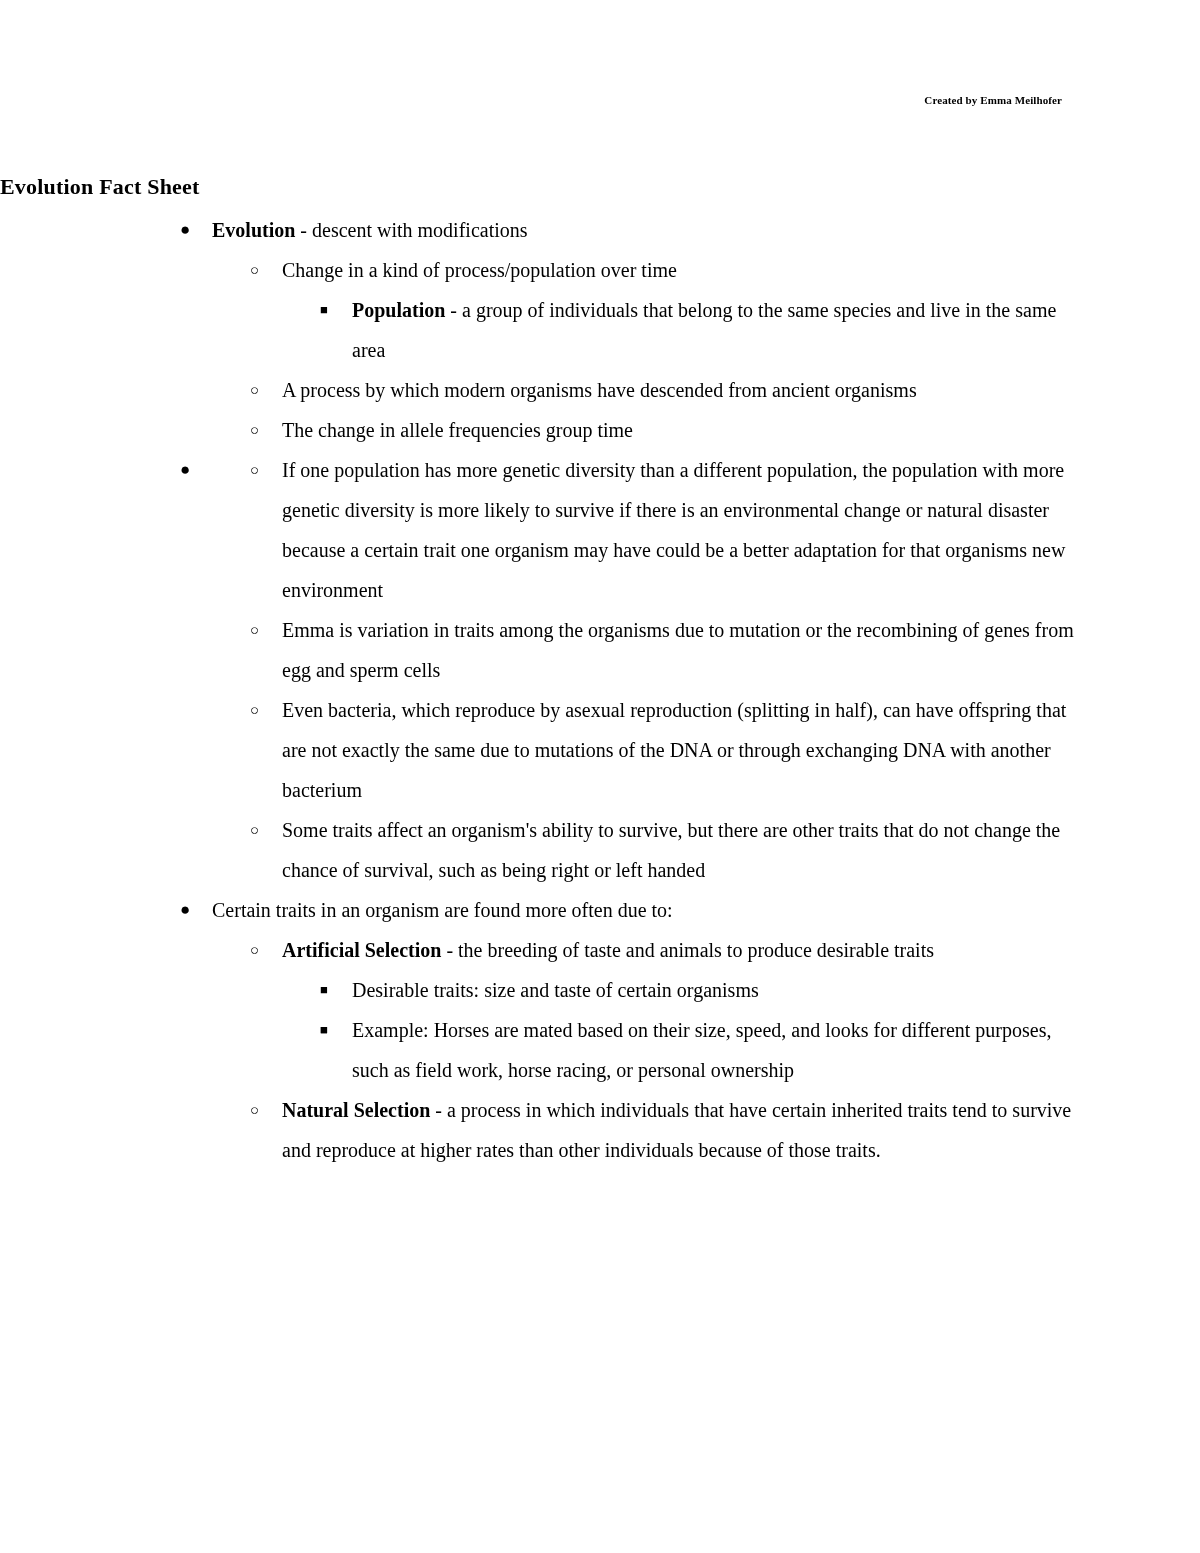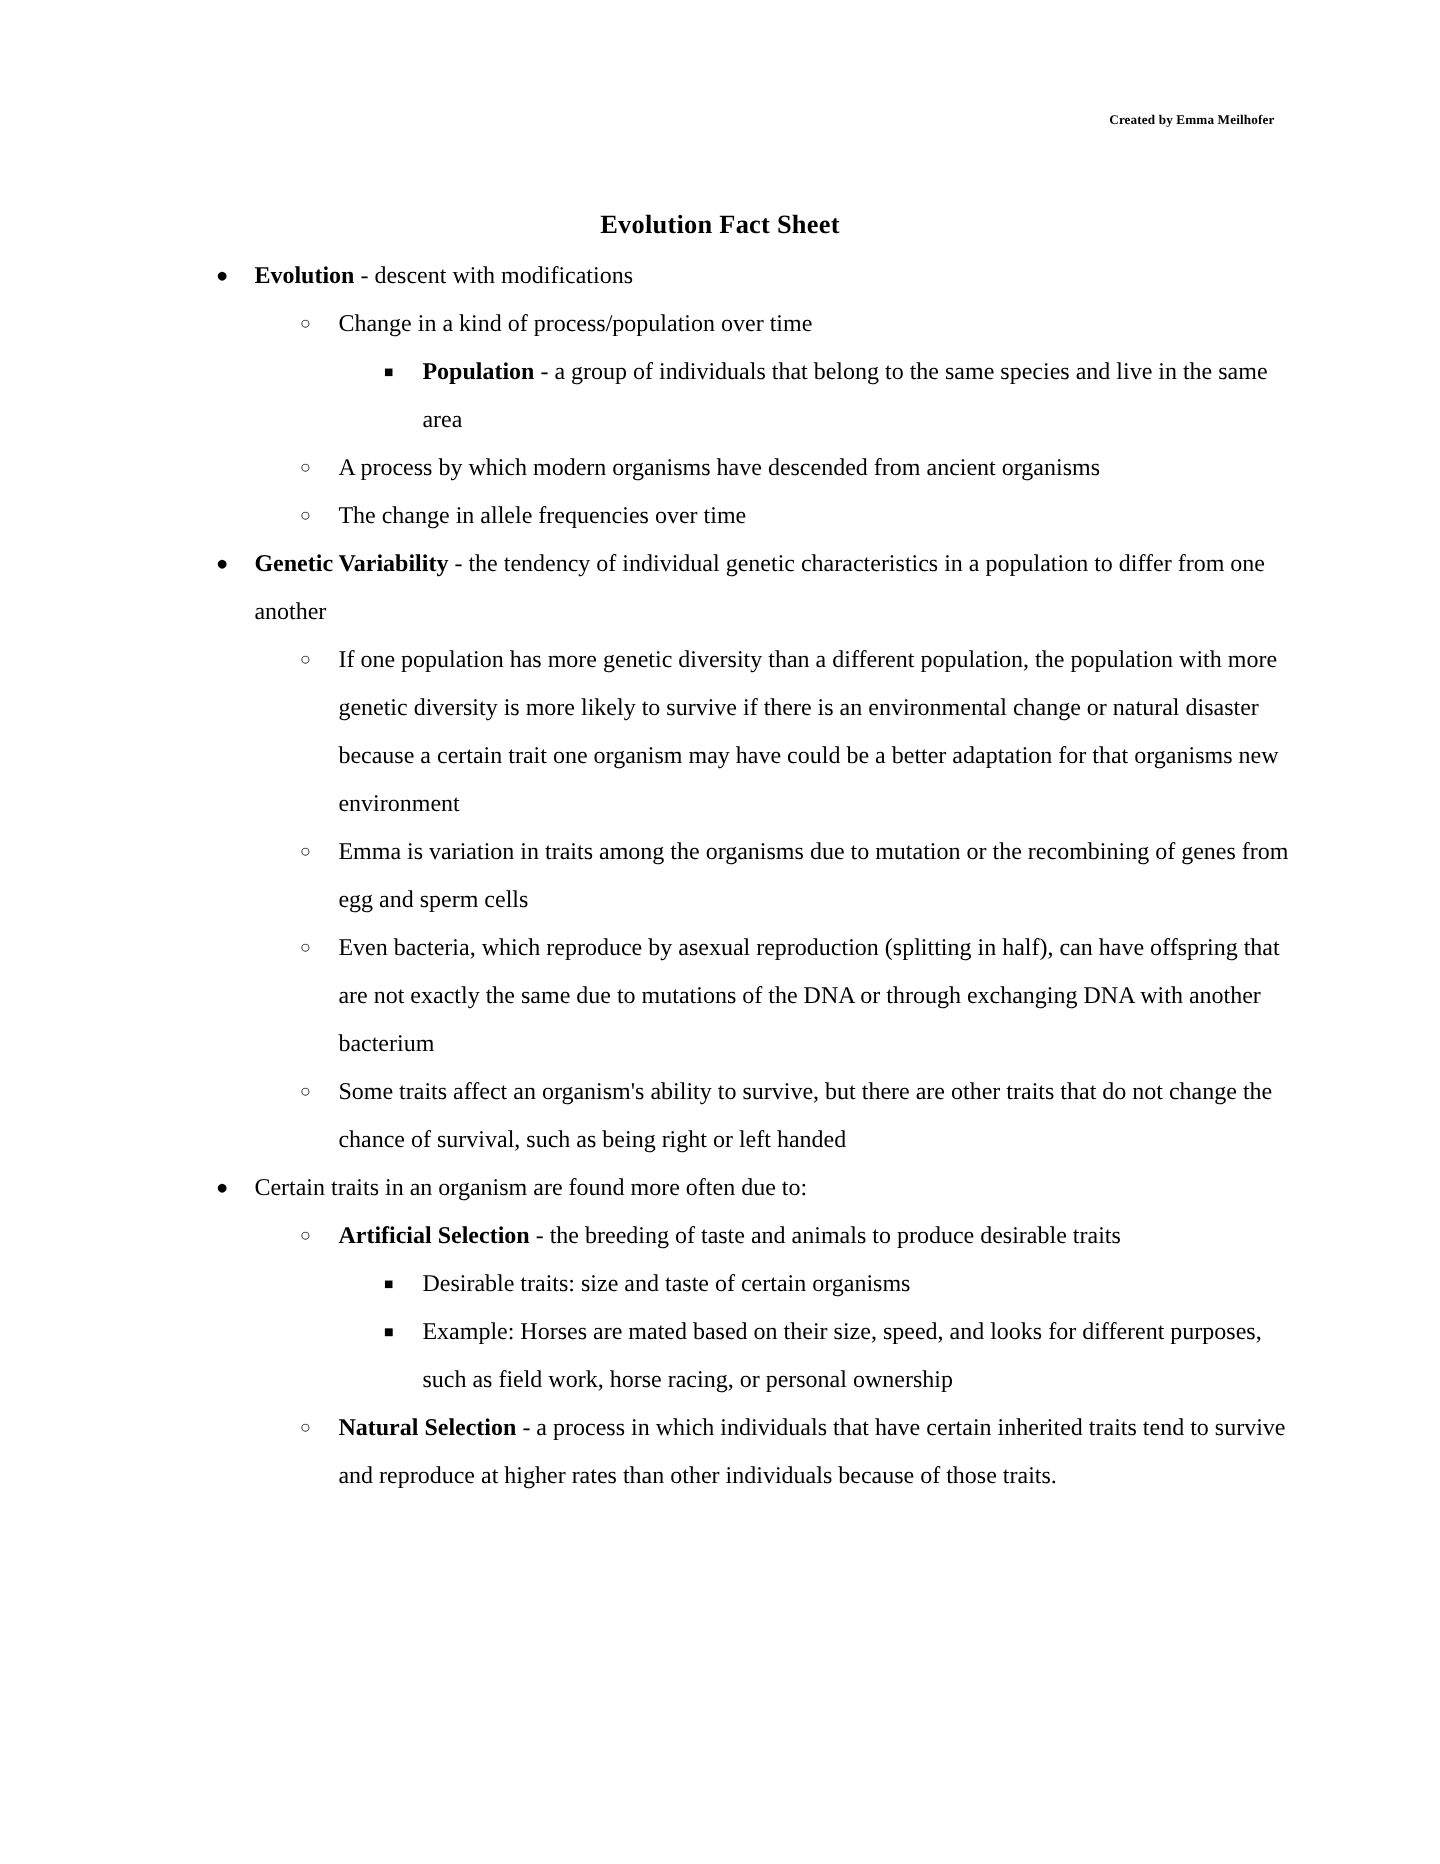--- a/index.html
+++ b/index.html
@@ -31,21 +31,20 @@
     letter-spacing: 0.1px;
     white-space: nowrap;
   }
 
   
   .doc-title {
     position: absolute;
     top: 142px;
     left: 0;
     width: 1200px;
-    text-align: center;
     font-size: 22px;
     font-weight: bold;
     letter-spacing: 0.2px;
   }
 
   
   .content {
     position: absolute;
     top: 178px;
     left: 0;
@@ -123,25 +122,24 @@
       <div class="item lvl3">
         <span class="marker">■</span>
         <span class="txt"><b>Population</b><span> - a group of individuals that belong to the same species and live in the same area</span></span>
       </div>
       <div class="item lvl2">
         <span class="marker">○</span>
         <span class="txt"><span>A process by which modern organisms have descended from ancient organisms</span></span>
       </div>
       <div class="item lvl2">
         <span class="marker">○</span>
-        <span class="txt"><span>The change in allele frequencies over time</span></span>
+        <span class="txt"><span>The change in allele frequencies group time</span></span>
       </div>
       <div class="item lvl1">
         <span class="marker">●</span>
-        <span class="txt"><b>Genetic Variability</b><span> - the tendency of individual genetic characteristics in a population to differ from one another</span></span>
       </div>
       <div class="item lvl2">
         <span class="marker">○</span>
         <span class="txt"><span>If one population has more genetic diversity than a different population, the population with more genetic diversity is more likely to survive if there is an environmental change or natural disaster because a certain trait one organism may have could be a better adaptation for that organisms new environment</span></span>
       </div>
       <div class="item lvl2">
         <span class="marker">○</span>
         <span class="txt"><span>Emma is variation in traits among the organisms due to mutation or the recombining of genes from egg and sperm cells</span></span>
       </div>
       <div class="item lvl2">

